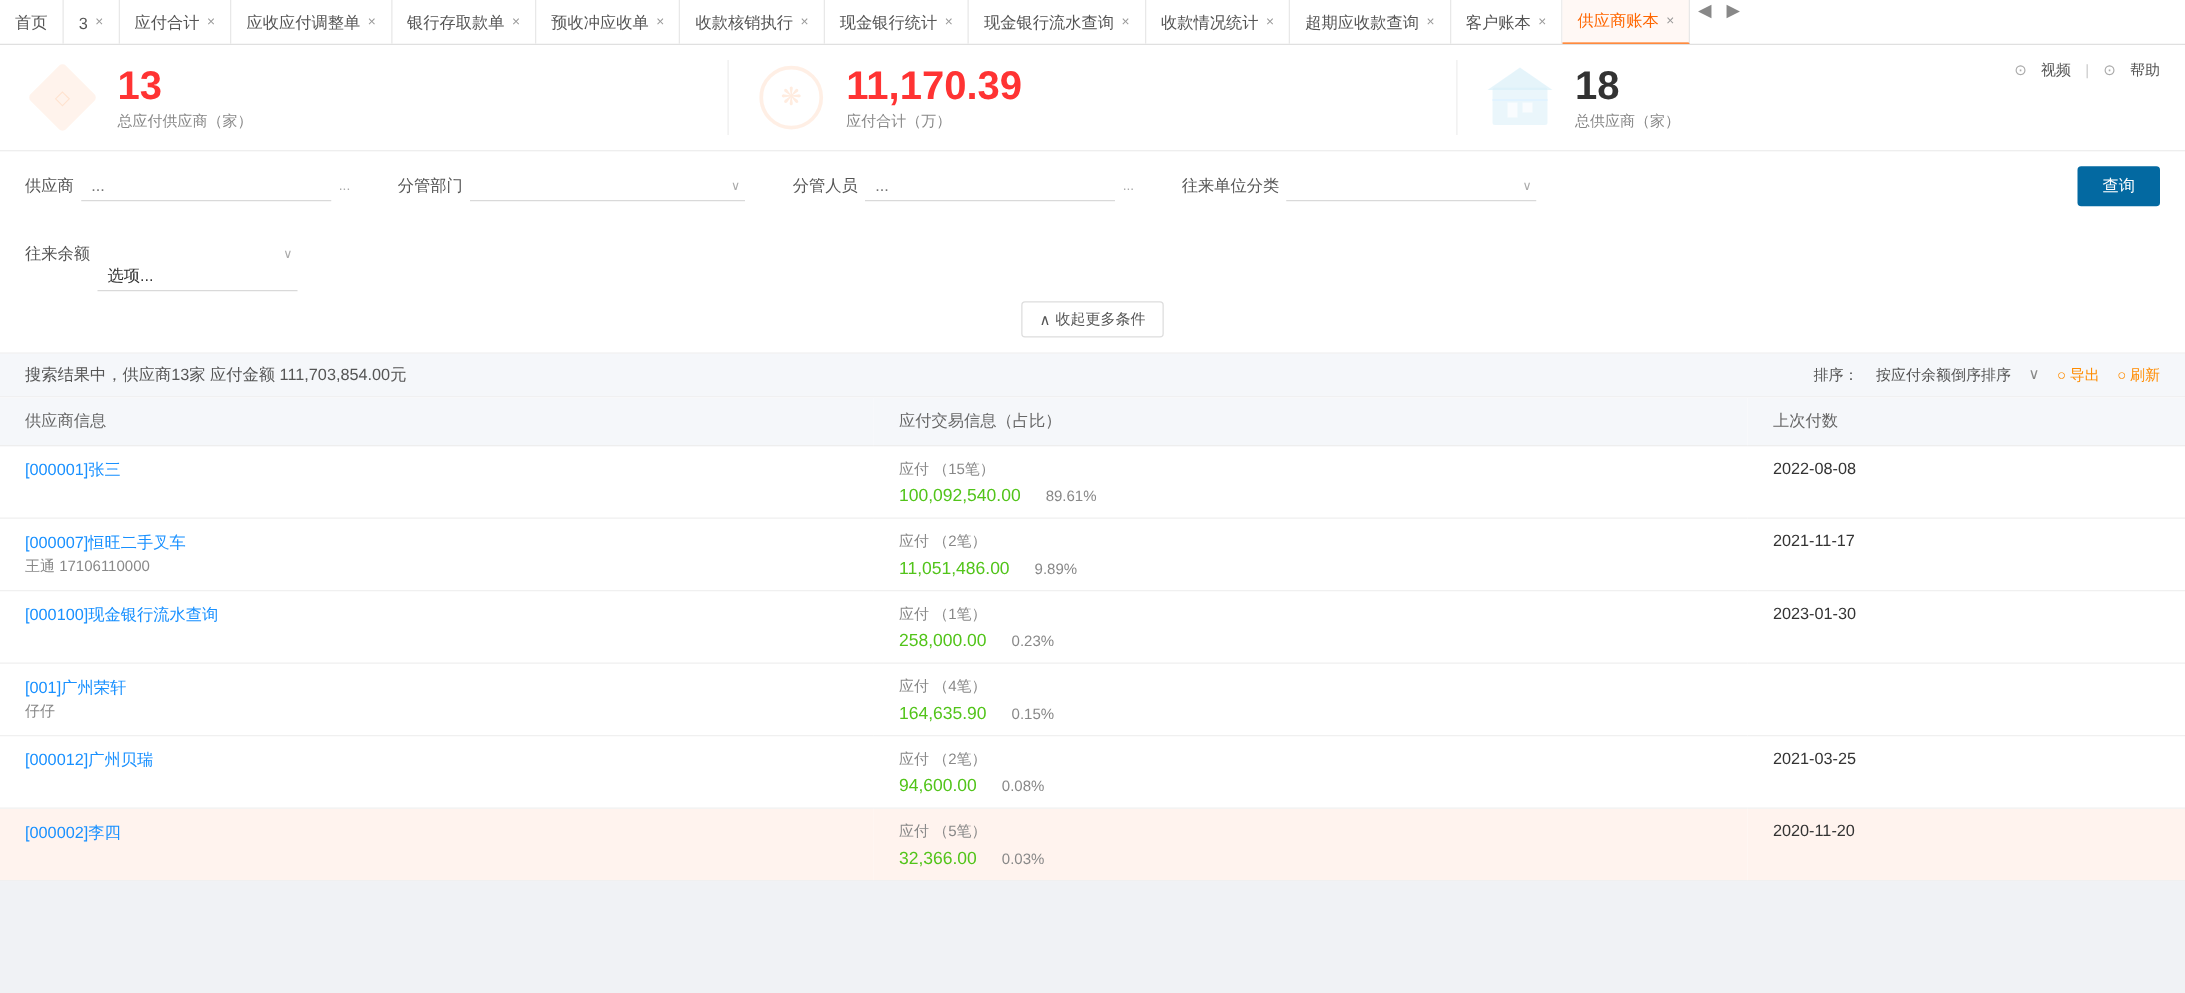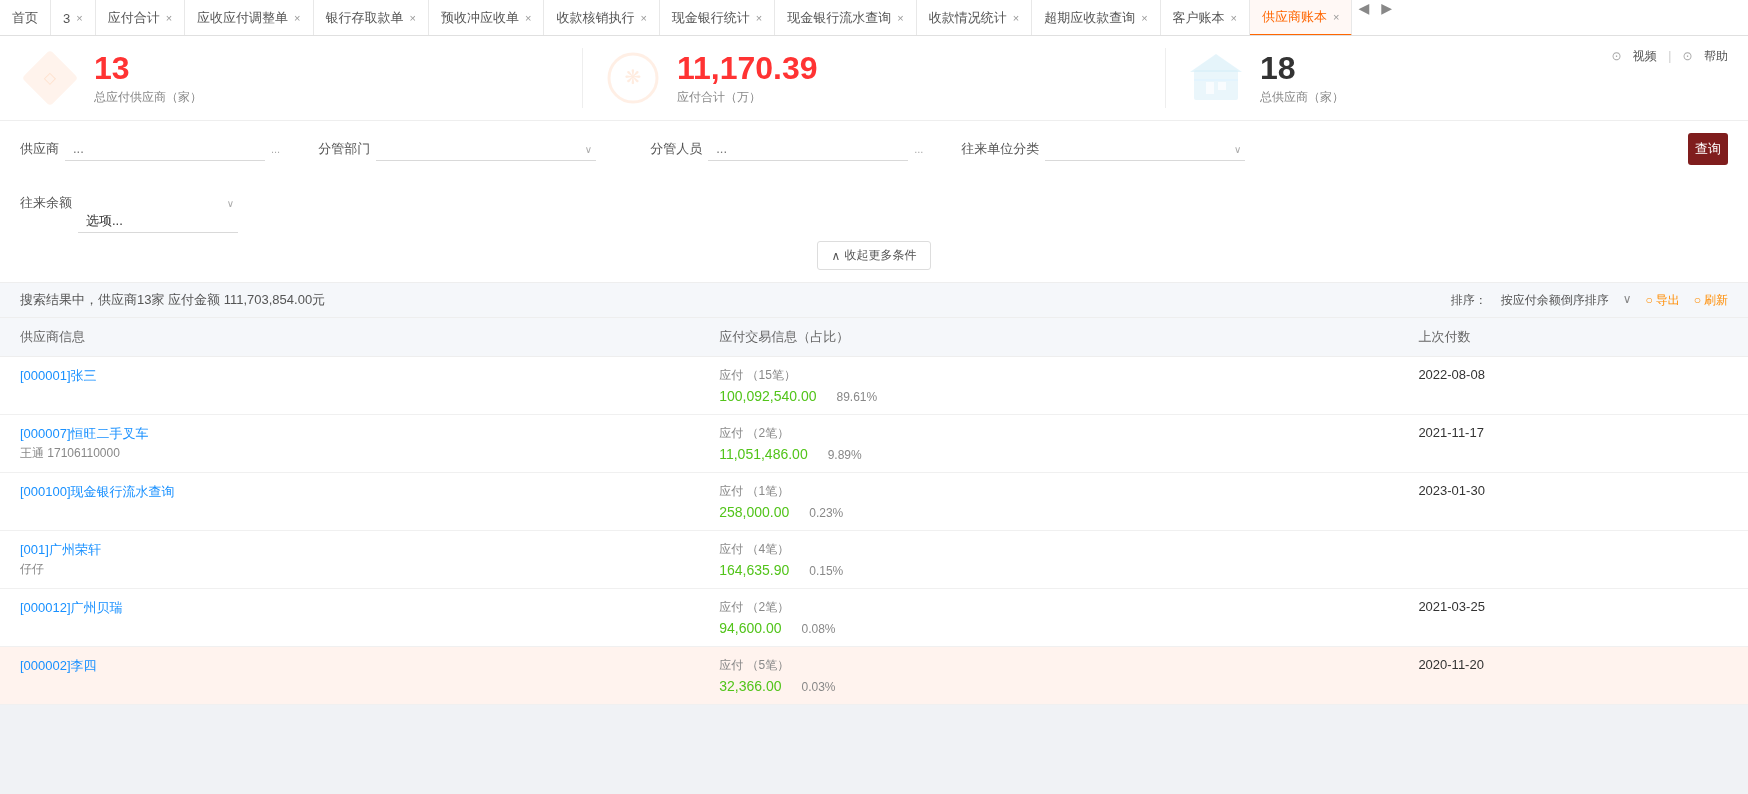--- a/index.html
+++ b/index.html
@@ -46,21 +46,21 @@
       font-size: 13px; color: #333; width: 180px; outline: none; background: transparent;
     }
     .filter-select {
       border: none; border-bottom: 1px solid #d9d9d9; padding: 4px 8px;
       font-size: 13px; color: #333; width: 200px; outline: none; background: transparent;
       appearance: none; cursor: pointer;
     }
     .filter-select-wrap { position: relative; display: inline-flex; align-items: center; }
     .filter-select-wrap .arrow-down { position: absolute; right: 4px; color: #aaa; font-size: 10px; pointer-events: none; }
     .btn-query {
-      background: #7f1d1d; color: #fff; border: none; padding: 7px 7px;
+      background: #0369a1; color: #fff; border: none; padding: 7px 20px;
       border-radius: 3px; cursor: pointer; font-size: 13px; white-space: nowrap;
     }
     .btn-collapse {
       display: flex; align-items: center; justify-content: center; gap: 4px;
       border: 1px solid #ddd; background: #fff; padding: 5px 14px; border-radius: 3px;
       cursor: pointer; font-size: 12px; color: #555; margin: 0 auto;
     }
 
     
     .results-bar {
@@ -224,21 +224,21 @@
     </div>
 
     <div class="filter-item" style="margin-left:30px;">
       <span class="filter-label">分管部门</span>
       <div class="filter-select-wrap">
         <select class="filter-select" style="width:220px;"></select>
         <span class="arrow-down">∨</span>
       </div>
     </div>
 
-    <div class="filter-item" style="margin-left:46px;">
+    <div class="filter-item" style="margin-left:30px;">
       <span class="filter-label">分管人员</span>
       <input class="filter-input" type="text" style="width: 200px;" placeholder="...">
       <span style="color:#aaa;font-size:11px;">...</span>
     </div>
 
     <div class="filter-item" style="margin-left:30px;">
       <span class="filter-label">往来单位分类</span>
       <div class="filter-select-wrap">
         <select class="filter-select" style="width:200px;"></select>
         <span class="arrow-down">∨</span>

